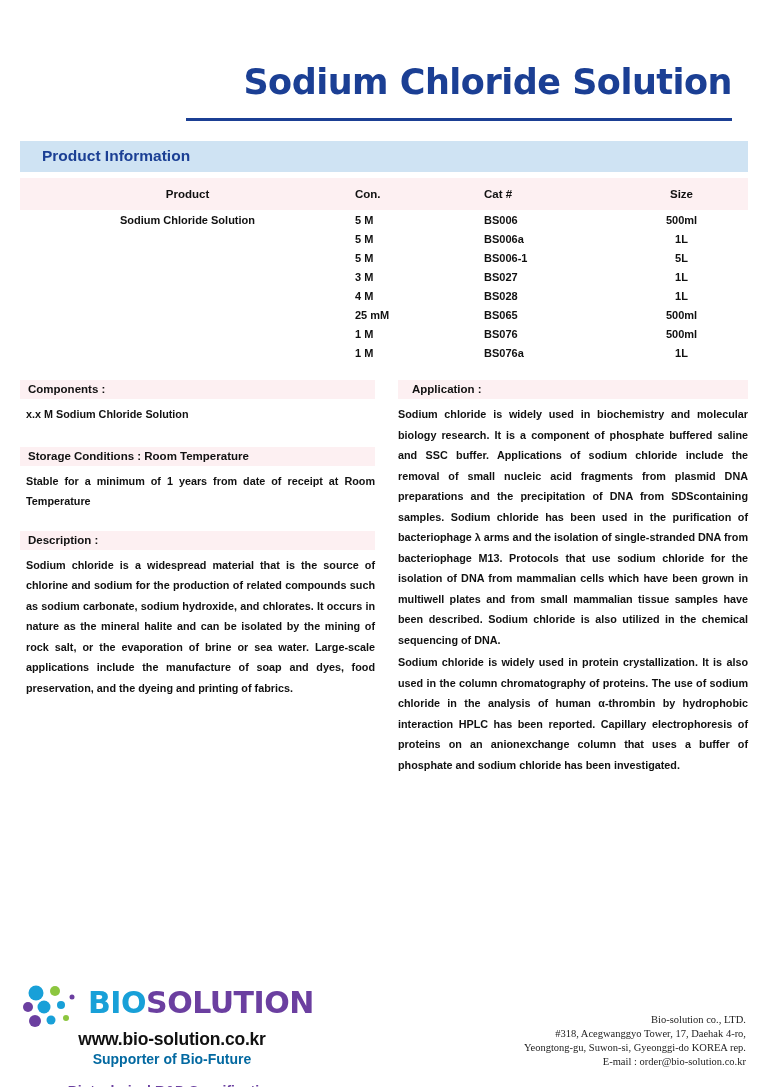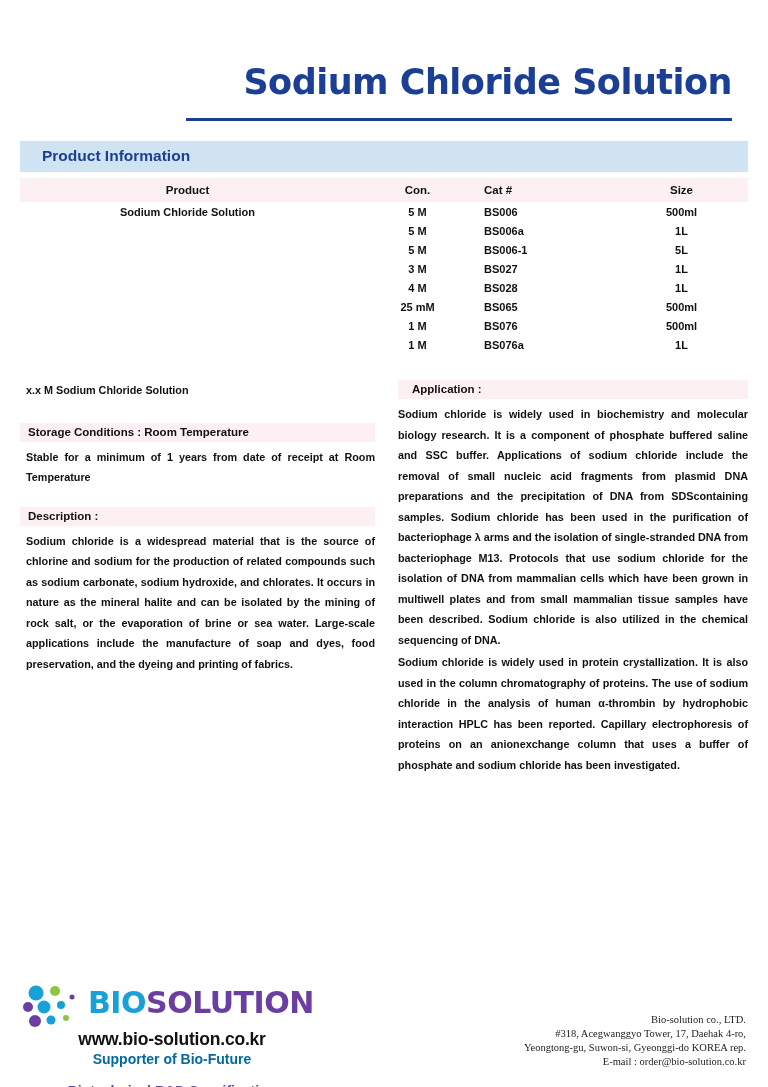--- a/index.html
+++ b/index.html
@@ -60,35 +60,35 @@
   .ptable {
     position: absolute;
     left: 20px; top: 178px;
     width: 728px;
     border-collapse: collapse;
     font-size: 11px;
     font-weight: bold;
   }
   .ptable thead th {
     background: #fdf0f2;
-    height: 24px;
+    height: 32px;
     font-size: 11.5px;
     font-weight: bold;
     color: #111;
     padding: 0;
     vertical-align: middle;
   }
   .ptable td {
     height: 19px;
     padding: 0;
     vertical-align: middle;
     font-size: 11px;
   }
   .col-product { width: 335px; text-align: center; }
-  .col-con     { width: 125px; text-align: center; }
+  .col-con     { width: 125px; text-align: left; }
   .col-cat     { width: 135px; text-align: left; padding-left: 4px !important; }
   .col-size    { width: 133px; text-align: center; }
   .ptable thead th.col-cat { text-align: left; padding-left: 4px; }
 
   
   .cols {
     position: absolute;
     left: 20px; top: 380px;
     width: 728px;
   }
@@ -251,20 +251,21 @@
       <td class="col-con">1 M</td>
       <td class="col-cat">BS076a</td>
       <td class="col-size">1L</td>
     </tr>
   </tbody>
 </table>
 
 <div class="cols">
 
   <div class="col-left">
+    <div class="sec-head">Components :</div>
     <p class="body-text plain">x.x M Sodium Chloride Solution</p>
 
     <div class="gap-a"></div>
 
     <div class="sec-head">Storage Conditions : Room Temperature</div>
     <p class="body-text">Stable for a minimum of  1 years from date of receipt at Room Temperature</p>
 
     <div class="gap-b"></div>
 
     <div class="sec-head">Description :</div>

